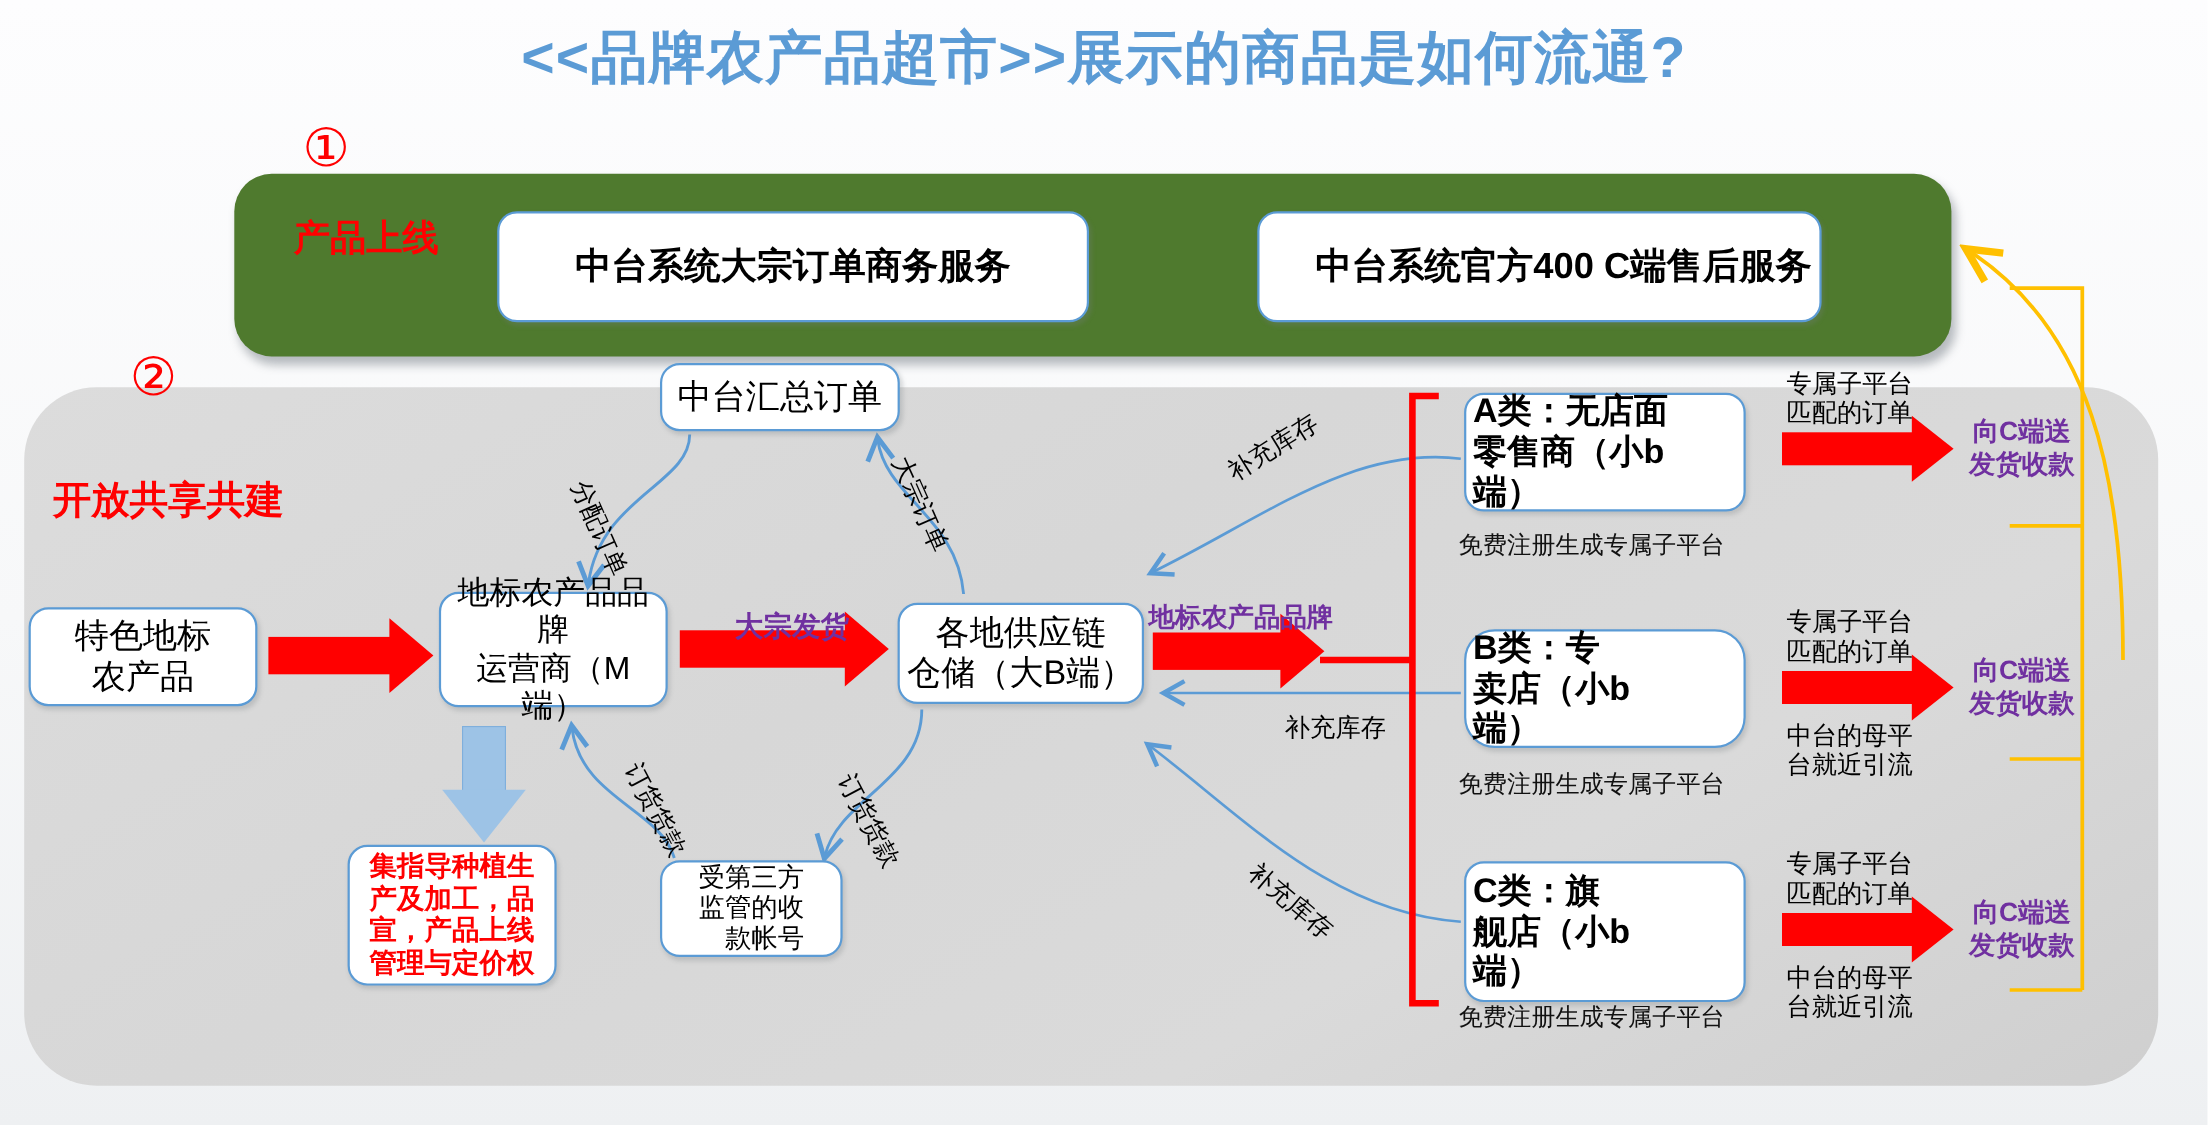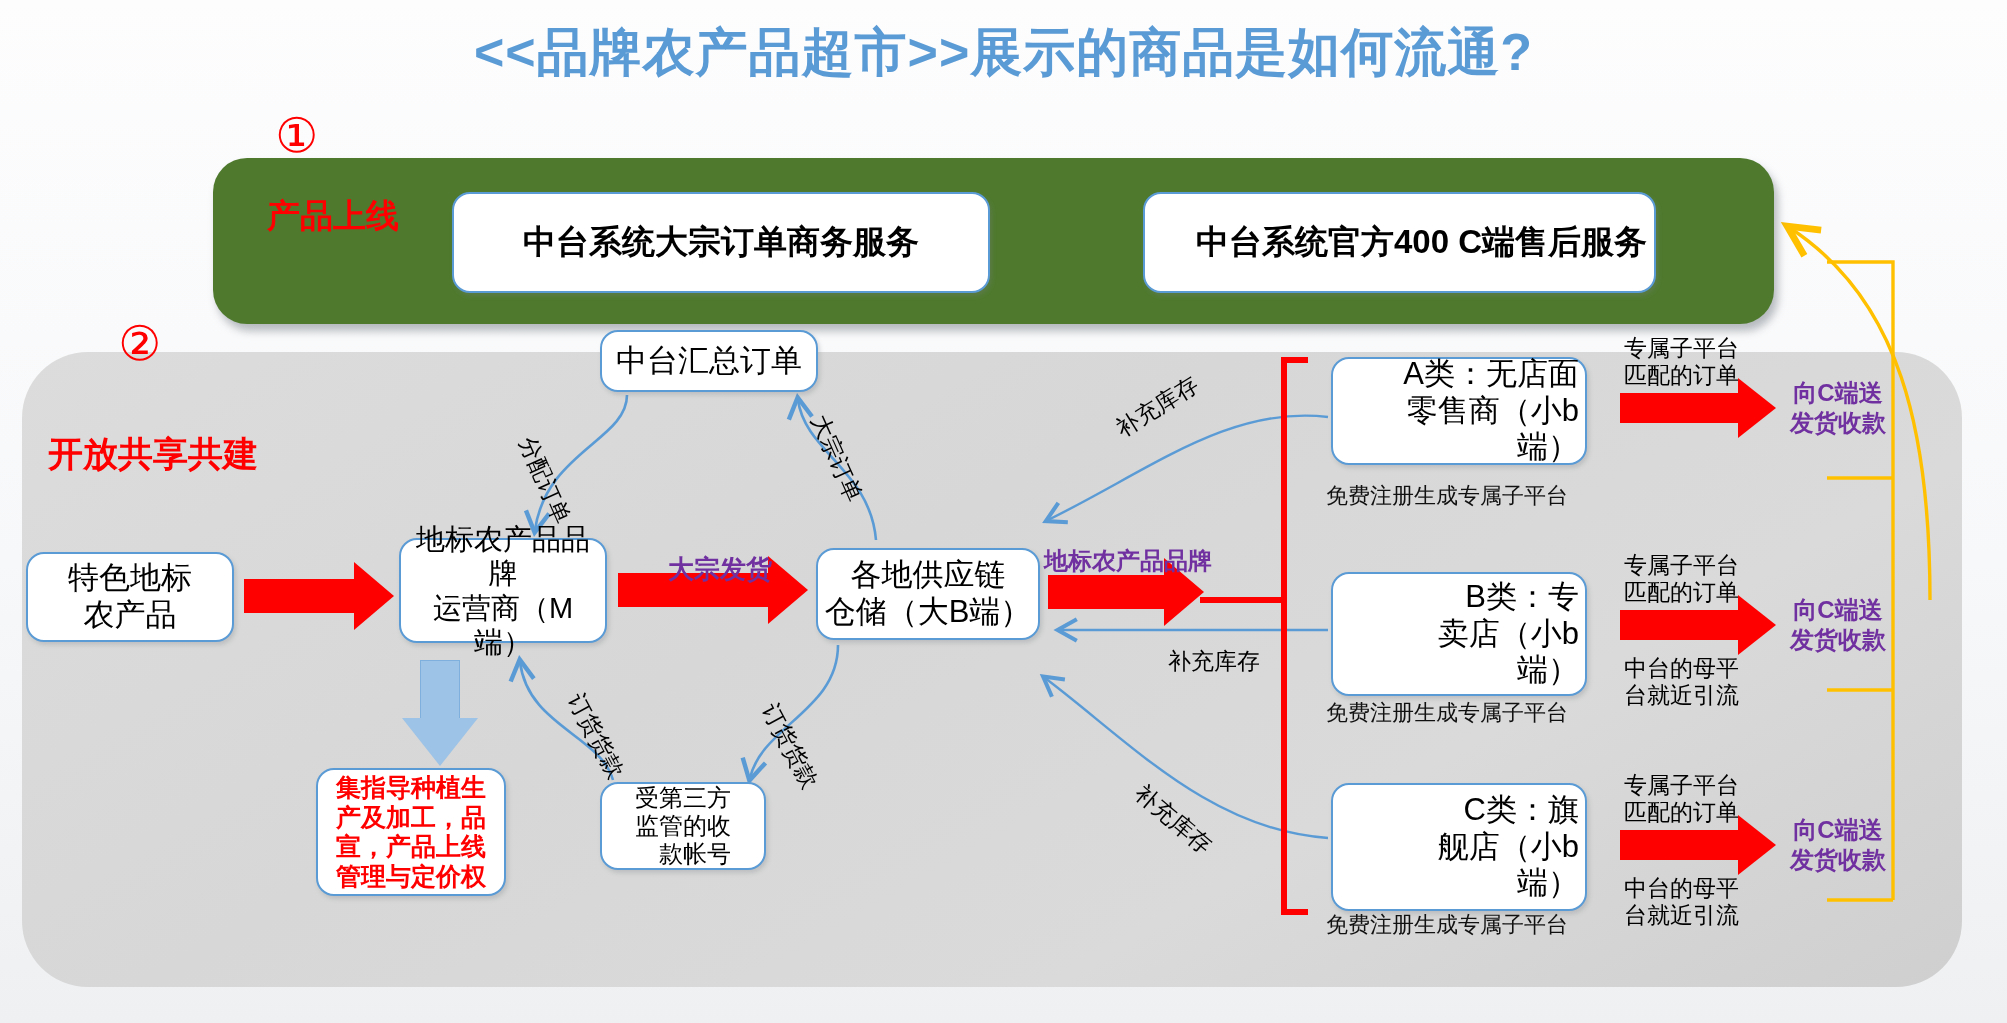--- a/index.html
+++ b/index.html
@@ -39,23 +39,23 @@
   #open-label{position:absolute;left:48px;top:395px;font-size:35px;font-weight:bold;color:#FF0000;white-space:nowrap;margin-top:36px;}
 
   
   #box-hub      {left:600px;top:330px;width:218px;height:62px;font-size:31px;}
   #box-origin   {left:26px; top:552px;width:208px;height:90px;font-size:31px;}
   #box-operator {left:399px;top:538px;width:208px;height:105px;font-size:29px;}
   #box-warehouse{left:816px;top:548px;width:224px;height:92px;font-size:31px;}
   #box-escrow   {left:600px;top:782px;width:166px;height:88px;font-size:24px;text-align:right;}
   #box-redlist  {left:316px;top:768px;width:190px;height:128px;font-size:25px;font-weight:bold;color:#FF0000;}
   #box-a {left:1331px;top:357px;width:256px;height:108px;font-size:31px;}
-  #box-b {left:1331px;top:572px;width:256px;height:124px;font-size:31px;}
+  #box-b {left:1331px;top:572px;width:256px;height:108px;font-size:31px;border-radius:28px;}
   #box-c {left:1331px;top:783px;width:256px;height:128px;font-size:31px;}
-  .wbox.left span{text-align:right;width:100%;}
+  .wbox.left span{text-align:left;width:100%;font-weight:bold;}
 
   .subnote{position:absolute;font-size:22px;color:#111;white-space:nowrap;}
   #note-a{left:1326px;top:481px;}
   #note-b{left:1326px;top:698px;}
   #note-c{left:1326px;top:910px;}
 
   
   .redarrow{position:absolute;}
   .redarrow .shaft{position:absolute;left:0;top:50%;transform:translateY(-50%);
       background:#FF0000;height:34px;}

